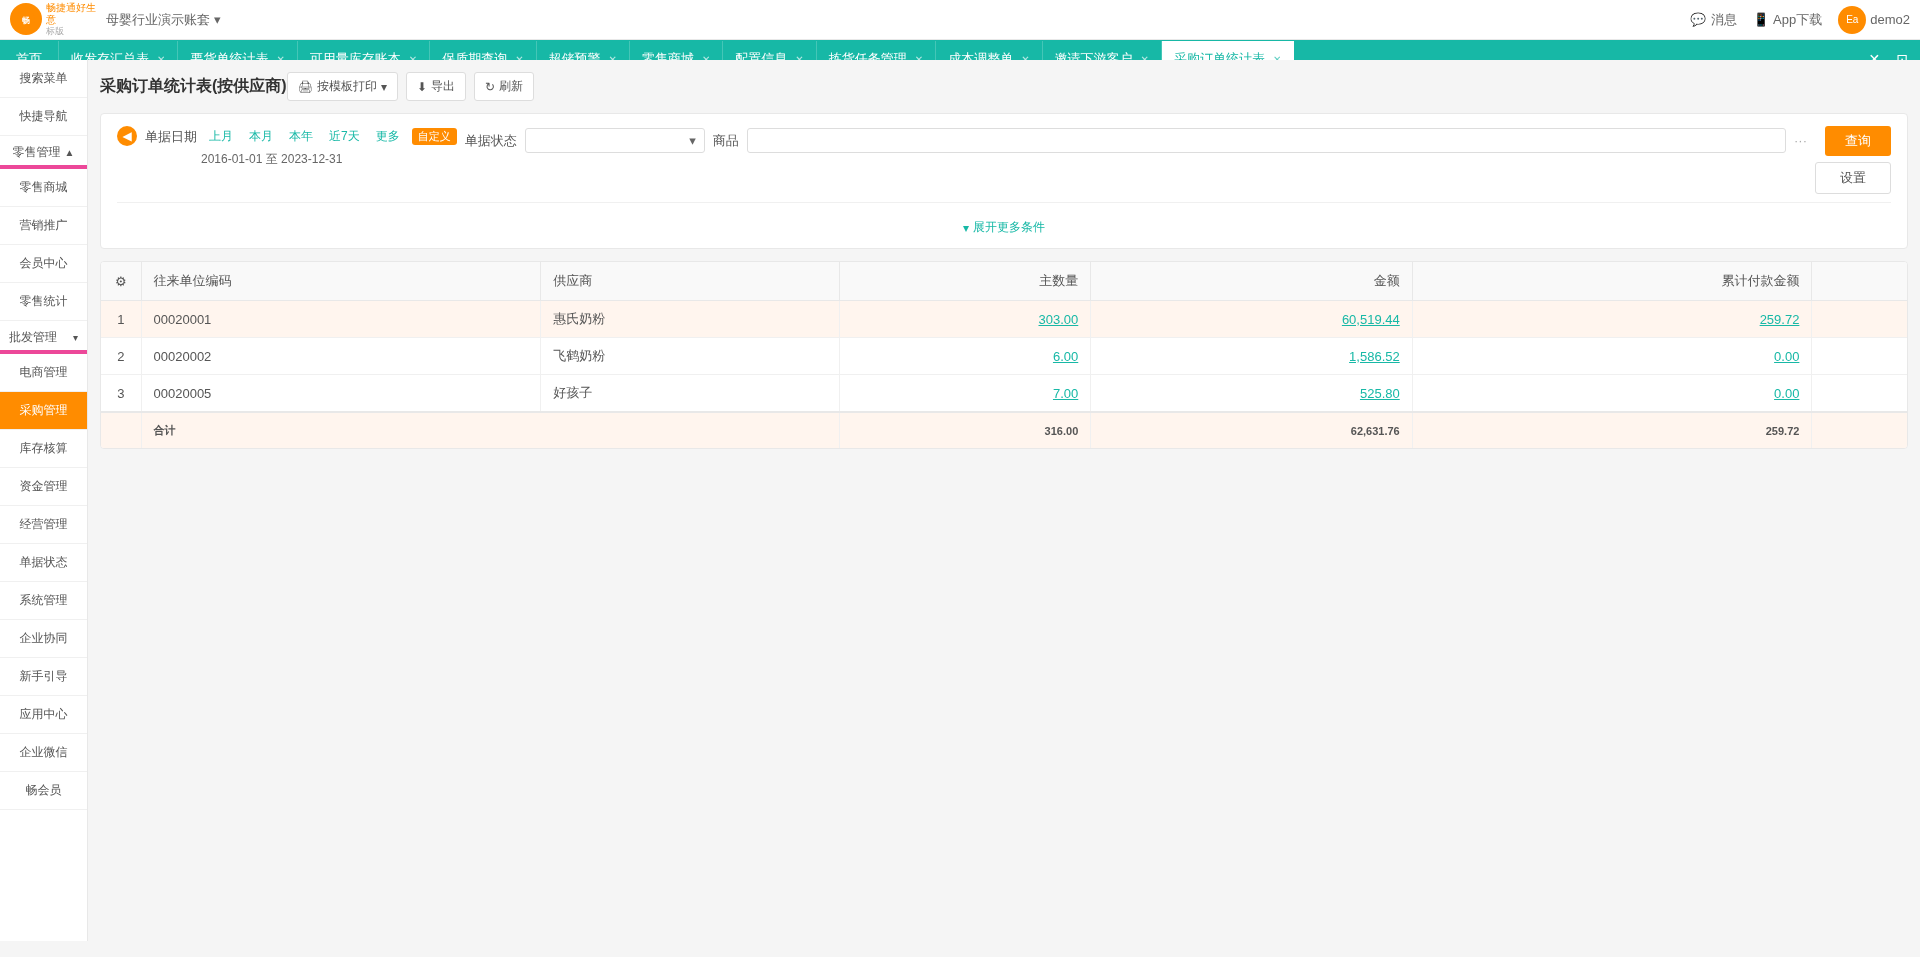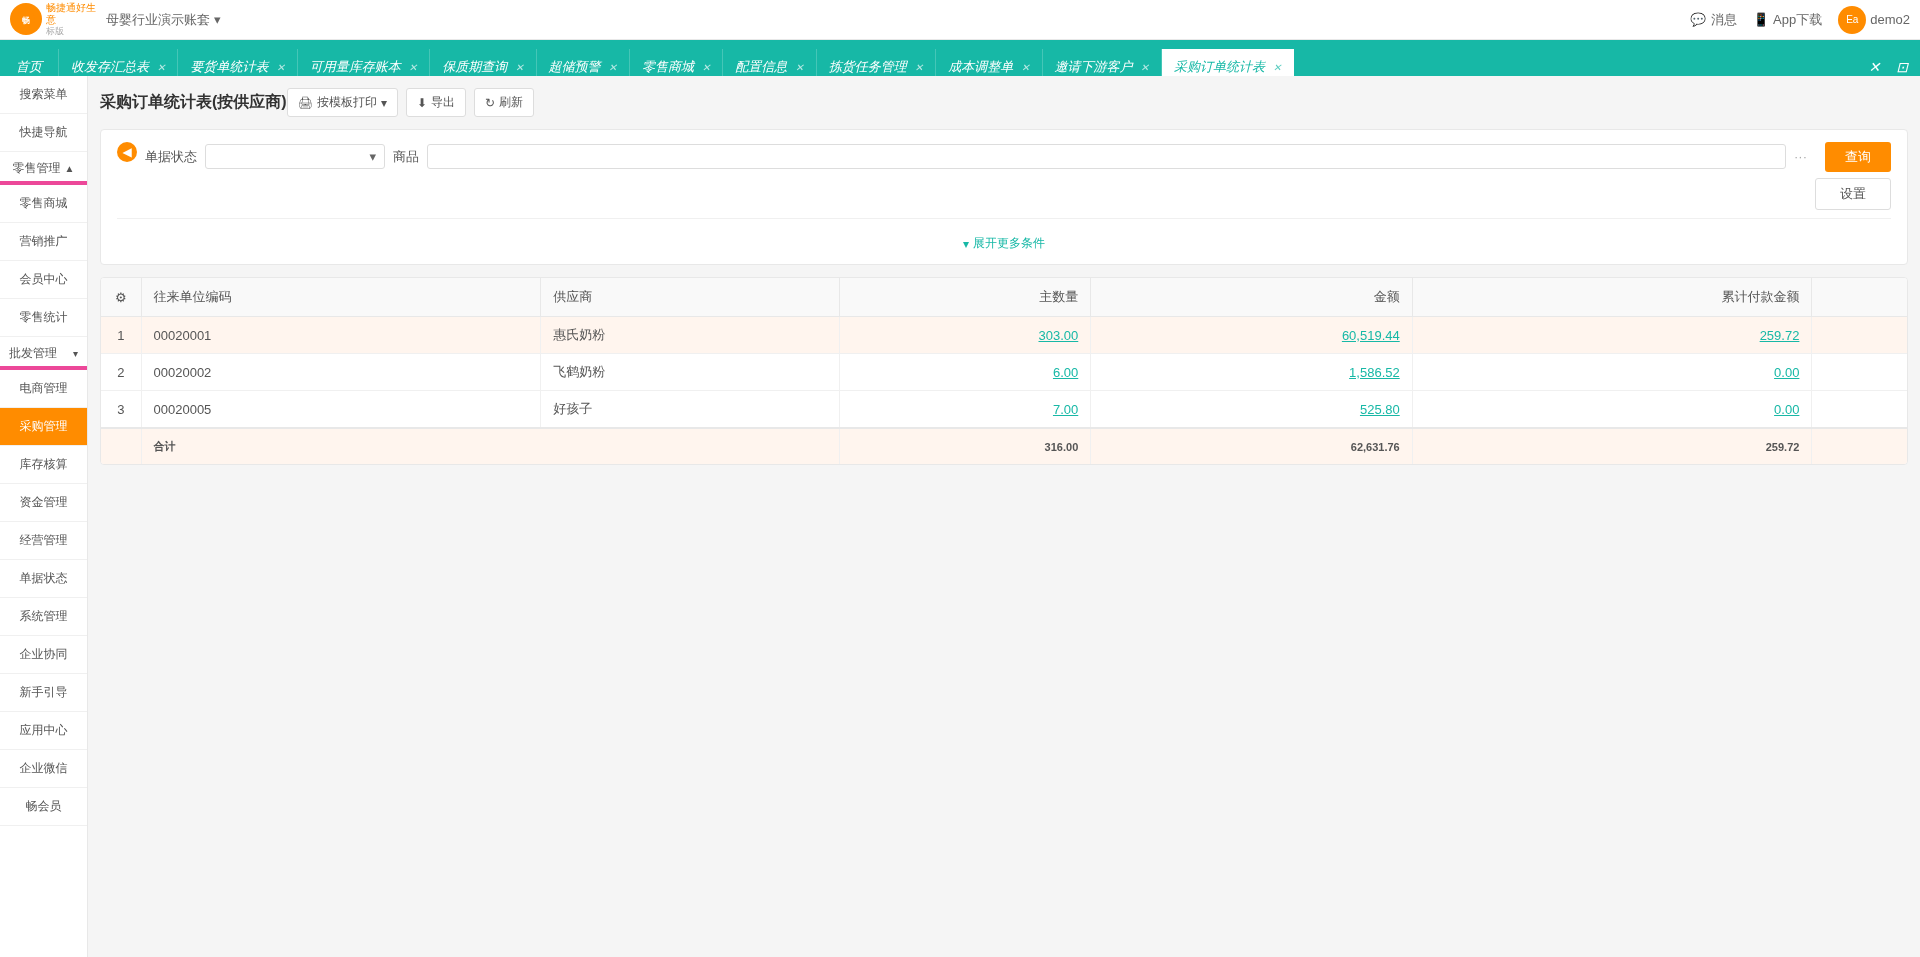--- a/index.html
+++ b/index.html
@@ -70,26 +70,25 @@
       display: flex;
       align-items: center;
       justify-content: center;
       color: white;
       font-size: 11px;
     }
 
     
     .nav-tabs {
       background: #17b8a6;
-      height: 36px;
+      height: 20px;
       display: flex;
       align-items: center;
       padding: 18px 0 0 0;
       overflow: hidden;
-      font-style: italic;
     }
     .nav-tab {
       height: 36px;
       padding: 0 12px;
       display: flex;
       align-items: center;
       color: white;
       font-size: 13px;
       cursor: pointer;
       white-space: nowrap;
@@ -573,20 +572,36 @@
     </div>
 
     <div class="filter-panel">
       <div class="filter-main-row">
         <div style="display:flex;align-items:flex-start;gap:8px;width:100%;">
 
           <div class="filter-collapse-toggle">
             <span>◀</span>
           </div>
 
+          <div class="filter-date-block">
+            <div style="display:flex;align-items:center;gap:8px;">
+              <span class="filter-label">单据日期</span>
+              <div class="filter-date-shortcuts">
+                <span class="date-shortcut">上月</span>
+                <span class="date-shortcut">本月</span>
+                <span class="date-shortcut">本年</span>
+                <span class="date-shortcut">近7天</span>
+                <span class="date-shortcut">更多</span>
+                <span class="date-custom-badge">自定义</span>
+              </div>
+            </div>
+            <div style="padding-left:56px;">
+              <span class="date-range-text">2016-01-01 至 2023-12-31</span>
+            </div>
+          </div>
 
           <div style="flex:1;display:flex;align-items:center;gap:8px;padding-top:2px;">
 
             <span class="filter-label">单据状态</span>
             <div class="filter-select" style="min-width:180px;">
               <span style="flex:1;"></span>
               <span>▾</span>
             </div>
 
             <span class="filter-label">商品</span>

